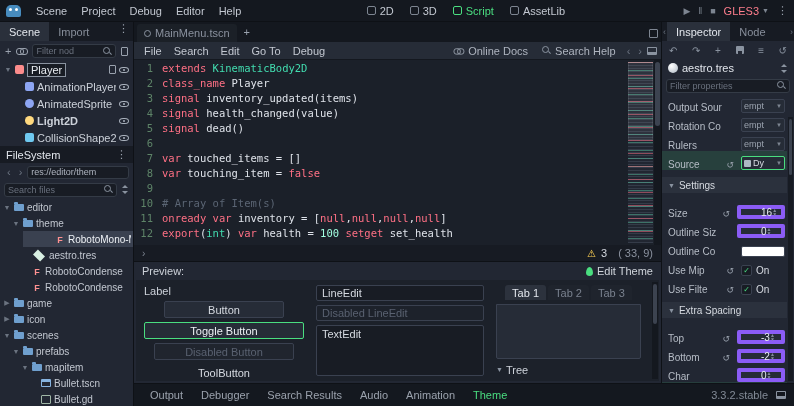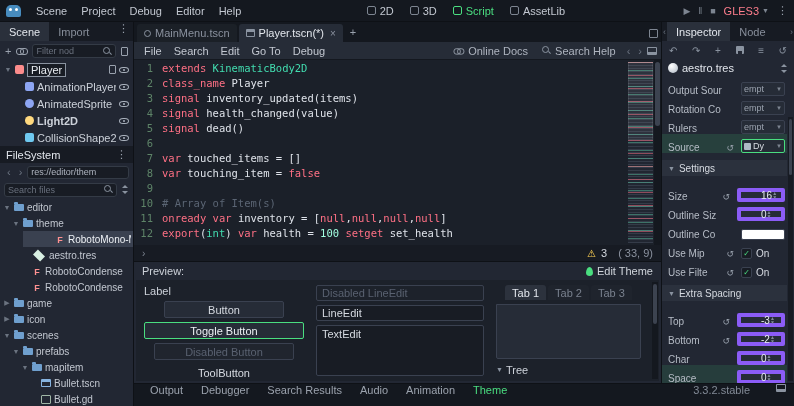--- a/index.html
+++ b/index.html
@@ -147,21 +147,21 @@
   .pv-tabs{height:15px;flex:0 0 15px;display:flex;justify-content:center;gap:2px}
   .pv-tab{padding:0 7px;display:flex;align-items:center;color:#79818e;background:#1f242d;border-radius:3px 3px 0 0}
   .pv-tab.active{background:#2c323d;color:#e2e6ec}
   .pv-panel{flex:1;background:#262c37;border:1px solid #3a4150;border-radius:0 0 2px 2px}
   .pv-tree{height:13px;flex:0 0 13px;display:flex;align-items:center;gap:3px;color:#cdd2da}
   .pv-tree .exp{font-size:7px;color:#8a93a0}
   .pv-scroll{position:absolute;right:1px;top:2px;bottom:2px;width:6px;background:#14181f}
   .pv-th{height:40px}
 
   
-  .bottombar{height:23px;flex:0 0 23px;background:#14181f;display:flex;align-items:flex-start;padding:0 8px;gap:18px;border-top:1px solid #0e1116}
+  .bottombar{height:23px;flex:0 0 23px;background:#14181f;display:flex;align-items:center;padding:0 8px;gap:0;border-top:1px solid #0e1116}
   .bb-tabs{display:flex;align-items:center;gap:2px}
   .bb-tab{padding:0 8px;color:#9ba2ad}
   .bb-tab.active{color:var(--accent)}
   .bb-version{color:#828a96;margin-right:8px}
 
   
   .inspector{width:133px;flex:0 0 133px;background:#222733;border-left:1px solid #0e1116;display:flex;flex-direction:column;min-height:0;position:relative}
   .insp-toolbar{height:18px;flex:0 0 18px;display:flex;align-items:center;justify-content:space-between;padding:0 7px;color:#8a93a0;font-size:10px}
   .i-save{width:8px;height:8px;background:#8a93a0;border-radius:1px;position:relative;display:inline-block}
   .i-save:after{content:"";position:absolute;left:2px;bottom:0;width:4px;height:3px;background:#222733}
@@ -389,25 +389,20 @@
 
     <div class="main-right">
       <div class="content-row">
 
         <section class="center">
           <div class="scene-tabbar">
             <span class="scene-tab">
               <span class="i-circle"></span>
               <span>MainMenu.tscn</span>
             </span>
-            <span class="scene-tab active">
-              <span class="i-clapper"></span>
-              <span>Player.tscn(*)</span>
-              <span class="close">×</span>
-            </span>
             <span class="tb-ic dim add-tab">+</span>
             <span class="spacer"></span>
             <span class="i-expand"></span>
           </div>
 
           <div class="script-menubar">
             <span id="scriptMenus" class="sm-left">
                 <span class="smenu">File</span>
                 <span class="smenu">Search</span>
                 <span class="smenu">Edit</span>
@@ -470,22 +465,22 @@
             </div>
             <div class="pv-body">
               <div class="pv-col pv-col1">
                 <div class="pv-label">Label</div>
                 <div class="pv-btn w1">Button</div>
                 <div class="pv-btn toggled">Toggle Button</div>
                 <div class="pv-btn disabled">Disabled Button</div>
                 <div class="pv-btn tool">ToolButton</div>
               </div>
               <div class="pv-col pv-col2">
+                <div class="pv-input">LineEdit</div>
                 <div class="pv-input disabled">Disabled LineEdit</div>
-                <div class="pv-input">LineEdit</div>
                 <div class="pv-textedit">TextEdit</div>
               </div>
               <div class="pv-col pv-col3">
                 <div class="pv-tabs">
                   <span class="pv-tab active">Tab 1</span>
                   <span class="pv-tab">Tab 2</span>
                   <span class="pv-tab">Tab 3</span>
                 </div>
                 <div class="pv-panel"></div>
                 <div class="pv-tree">
@@ -514,20 +509,26 @@
             <span>+</span>
             <span class="i-save"></span>
             <span>≡</span>
             <span>↺</span>
           </div>
           <div class="res-row">
             <span class="res-ic"></span>
             <span class="res-name">aestro.tres</span>
             <span class="spacer"></span>
             <span class="i-sort"></span>
+          </div>
+          <div class="insp-filter">
+            <span class="filter-box">
+              <span class="fb-text">Filter properties</span>
+              <span class="i-search"></span>
+            </span>
           </div>
           <div class="insp-rows" id="inspRows">
               <div class="prop-row">
                 <span class="prop-label">Output Sour</span>
                 <span class="ctl-drop">
                   <span class="drop-txt">empt</span>
                   <span class="caret">▼</span>
                 </span>
               </div>
               <div class="prop-row">

